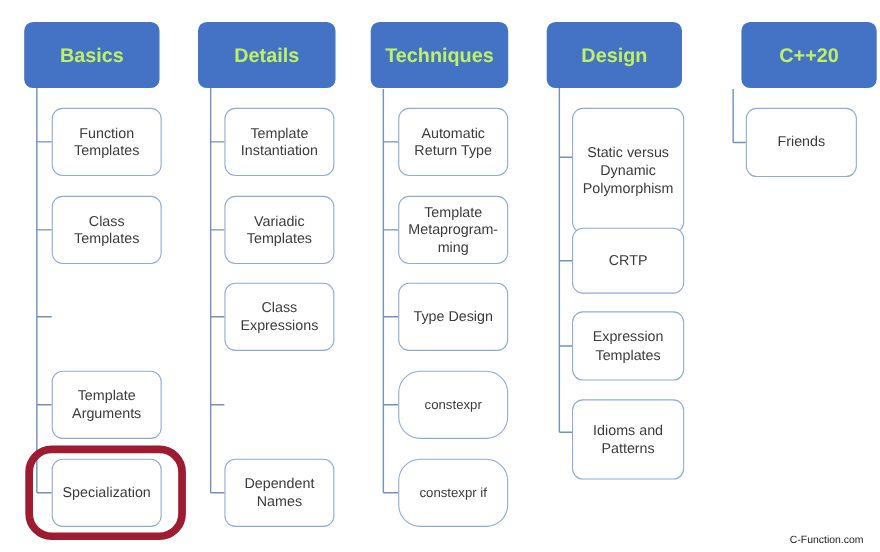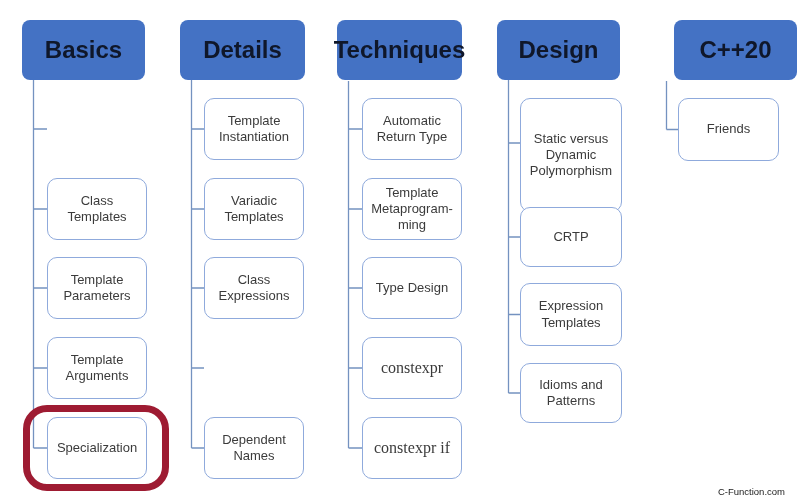--- a/index.html
+++ b/index.html
@@ -4,38 +4,38 @@
 <style>
   html,body { margin:0; padding:0; background:#ffffff; }
   .canvas {
     position:relative; width:800px; height:502px; background:#ffffff;
     font-family:"Liberation Sans", sans-serif; overflow:hidden;
   }
   .connectors { position:absolute; left:0; top:0; }
   .hdr {
     position:absolute; top:20px; height:60px; width:123px;
     background:#4472c4; border-radius:8px;
-    color:#0f172a; font-weight:bold; font-size:24px;
+    color:#bef264; font-weight:bold; font-size:18px;
     display:flex; align-items:center; justify-content:center; text-align:left;
   }
   #h0{left:22px} #h1{left:180px;width:125px} #h2{left:337px;width:125px}
   #h3{left:497px} #h4{left:674px}
   .box {
     position:absolute; width:100px; height:62px; background:#ffffff;
     border:1px solid #8faadc; border-radius:10px; box-sizing:border-box;
     display:flex; align-items:center; justify-content:center; text-align:center;
     font-size:13px; line-height:1.24; color:#3b3b3b; padding:2px 4px;
   }
   .c0{left:47px} .c1{left:204px} .c2{left:362px}
   .c3{left:520px;width:102px} .c4{left:678px;width:101px}
   .r0{top:98px} .r1{top:178px} .r2{top:257px} .r3{top:337px} .r4{top:417px}
   .d0{top:98px;height:114px} .d1{top:207px;height:60px}
-  .d2{top:283px;height:63px} .d3{top:363px;height:60px}
+  .d2{top:283px;height:63px} .d3{top:363px;height:73px}
   .e0{top:98px;height:63px}
-  .mono { font-family:Liberation Serif, serif; font-size:16px; }
+  .mono { font-family:Liberation Sans, sans-serif; font-size:12px;border-radius:20px; }
   .highlight-ring {
     position:absolute; left:23px; top:405px; width:146px; height:86px;
     border:7px solid #9e1b32; border-radius:24px; box-sizing:border-box;
     pointer-events:none;
   }
   .watermark {
     position:absolute; right:15px; top:486px; font-size:9.5px; color:#1a1a1a;
   }
 </style>
 </head>
@@ -50,22 +50,22 @@
     <path d="M508.5 80 V393 M508.5 143 H520 M508.5 237 H520 M508.5 314.5 H520 M508.5 393 H520"></path>
     <path d="M666.5 81 V129.5 M666.5 129.5 H678"></path>
   </svg>
 
   <div class="hdr" id="h0">Basics</div>
   <div class="hdr" id="h1">Details</div>
   <div class="hdr" id="h2">Techniques</div>
   <div class="hdr" id="h3">Design</div>
   <div class="hdr" id="h4">C++20</div>
 
+  <div class="box c0 r0">Function Templates</div>
   <div class="box c0 r1">Class Templates</div>
-  <div class="box c0 r2">Template Parameters</div>
   <div class="box c0 r3">Template Arguments</div>
   <div class="box c0 r4">Specialization</div>
 
   <div class="box c1 r0">Template Instantiation</div>
   <div class="box c1 r1">Variadic Templates</div>
   <div class="box c1 r2">Class Expressions</div>
   <div class="box c1 r4">Dependent Names</div>
 
   <div class="box c2 r0">Automatic Return Type</div>
   <div class="box c2 r1">Template Metaprogram-ming</div>

